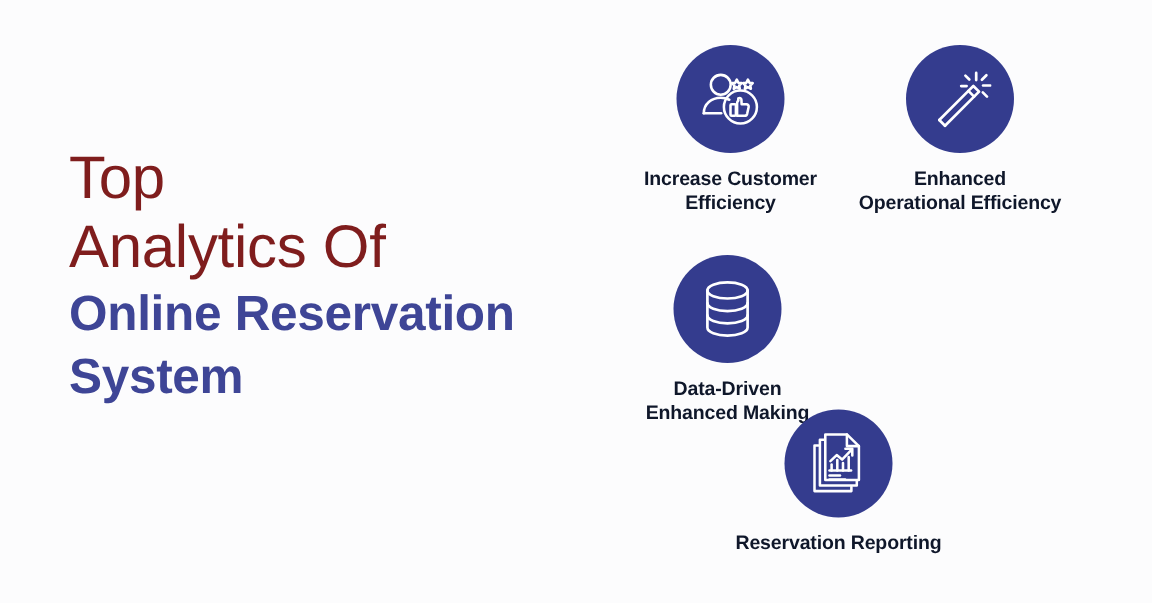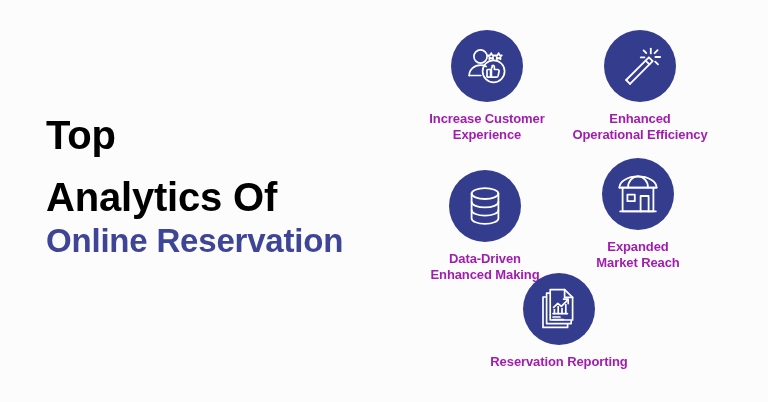--- a/index.html
+++ b/index.html
@@ -30,25 +30,24 @@
     top: 96px;
     width: 350px;
   }
   .head-line {
     display: block;
     color: #3b4395;
     letter-spacing: -0.2px;
     white-space: nowrap;
   }
   .head-line.bold {
-    font-weight: 700;
+    font-weight: 400;
     font-size: 40px;
     line-height: 46px;
-    color: #000000;
-    margin-top: 16px;
+    color: #7f1d1d;
   }
   .head-line.light {
     font-weight: 700;
     font-size: 33px;
     line-height: 42px;
     color: #3e4596;
   }
 
   
   #icon-cluster {
@@ -78,40 +77,41 @@
 
   .badge-circle svg {
     display: block;
   }
 
   .badge-label {
     margin-top: 9px;
     font-size: 13px;
     line-height: 16px;
     font-weight: 600;
-    color: #a21caf;
+    color: #0f172a;
     letter-spacing: -0.1px;
   }
 
   
   #badge-customer-experience { left: 9px;  top: 30px; }
   #badge-operational-efficiency { left: 162px; top: 30px; }
   #badge-data-driven { left: 7px;  top: 170px; }
   #badge-market-reach { left: 160px; top: 158px; }
   #badge-reporting-analytics { left: 81px;  top: 273px; }
 </style>
 </head>
 <body>
 
 <div id="infographic">
 
   <div id="heading-block">
     <span class="head-line bold">Top</span>
     <span class="head-line bold">Analytics Of</span>
     <span class="head-line light">Online Reservation</span>
+    <span class="head-line light">System</span>
   </div>
 
   <div id="icon-cluster">
 
     <div class="badge" id="badge-customer-experience">
       <div class="badge-circle">
         <span>
           <svg width="44" height="44" viewBox="0 0 44 44" fill="none" stroke="#ffffff" stroke-width="1.7" stroke-linecap="round" stroke-linejoin="round">
 
             <circle cx="15.5" cy="12.5" r="6.6"></circle>
@@ -125,21 +125,21 @@
             <circle cx="28.6" cy="27.3" r="11.0"></circle>
 
             <path d="M27.2 21.6c.9-.6 2.0-.2 2.1.9l.1 3.0h3.2c1.0 0 1.7.9 1.5 1.8l-1.0 4.6c-.2.8-.9 1.3-1.7 1.3h-5.0v-8.2c0-.8.2-1.5.8-1.9z"></path>
 
             <rect x="22.0" y="25.5" width="3.6" height="7.7" rx="0.7"></rect>
           </svg>
         </span>
       </div>
       <div class="badge-label">
         <span>Increase Customer</span><br>
-        <span>Experience</span>
+        <span>Efficiency</span>
       </div>
     </div>
 
     <div class="badge" id="badge-operational-efficiency">
       <div class="badge-circle">
         <span>
           <svg width="42" height="42" viewBox="0 0 42 42" fill="none" stroke="#ffffff" stroke-width="1.8" stroke-linecap="round" stroke-linejoin="round">
 
             <path d="M7.2 35.0L26.6 15.6"></path>
             <path d="M11.0 38.8L30.4 19.4"></path>
@@ -172,46 +172,20 @@
             <path d="M6.6 25.2c0 3.0 6.0 5.4 13.4 5.4s13.4-2.4 13.4-5.4"></path>
           </svg>
         </span>
       </div>
       <div class="badge-label">
         <span>Data-Driven</span><br>
         <span>Enhanced Making</span>
       </div>
     </div>
 
-    <div class="badge" id="badge-market-reach">
-      <div class="badge-circle">
-        <span>
-          <svg width="44" height="42" viewBox="0 0 44 42" fill="none" stroke="#ffffff" stroke-width="1.8" stroke-linecap="round" stroke-linejoin="round">
-
-            <path d="M3.4 14.6C3.4 8.4 11.7 3.4 22 3.4s18.6 5.0 18.6 11.2z"></path>
-
-            <path d="M12.0 14.6c0-6.2 4.5-11.2 10.0-11.2"></path>
-            <path d="M22.0 3.4c5.5 0 10.0 5.0 10.0 11.2"></path>
-
-            <path d="M3.4 14.6h37.2"></path>
-
-            <path d="M6.6 14.6v23.8h30.8V14.6"></path>
-            <path d="M4.2 38.4h35.6"></path>
-
-            <rect x="11.4" y="21.6" width="7.4" height="6.6"></rect>
-
-            <path d="M24.6 38.4V23.0h8.0v15.4"></path>
-          </svg>
-        </span>
-      </div>
-      <div class="badge-label">
-        <span>Expanded</span><br>
-        <span>Market Reach</span>
-      </div>
-    </div>
 
     <div class="badge" id="badge-reporting-analytics">
       <div class="badge-circle">
         <span>
           <svg width="40" height="44" viewBox="0 0 40 44" fill="none" stroke="#ffffff" stroke-width="1.7" stroke-linecap="round" stroke-linejoin="round">
 
             <path d="M6.6 10.0H4.0v30.4h24.6v-2.8"></path>
             <path d="M10.2 6.2H7.6v30.4h24.6v-2.8"></path>
 
             <path d="M11.2 2.6h14.4l8.0 7.8v22.6H11.2z"></path>

